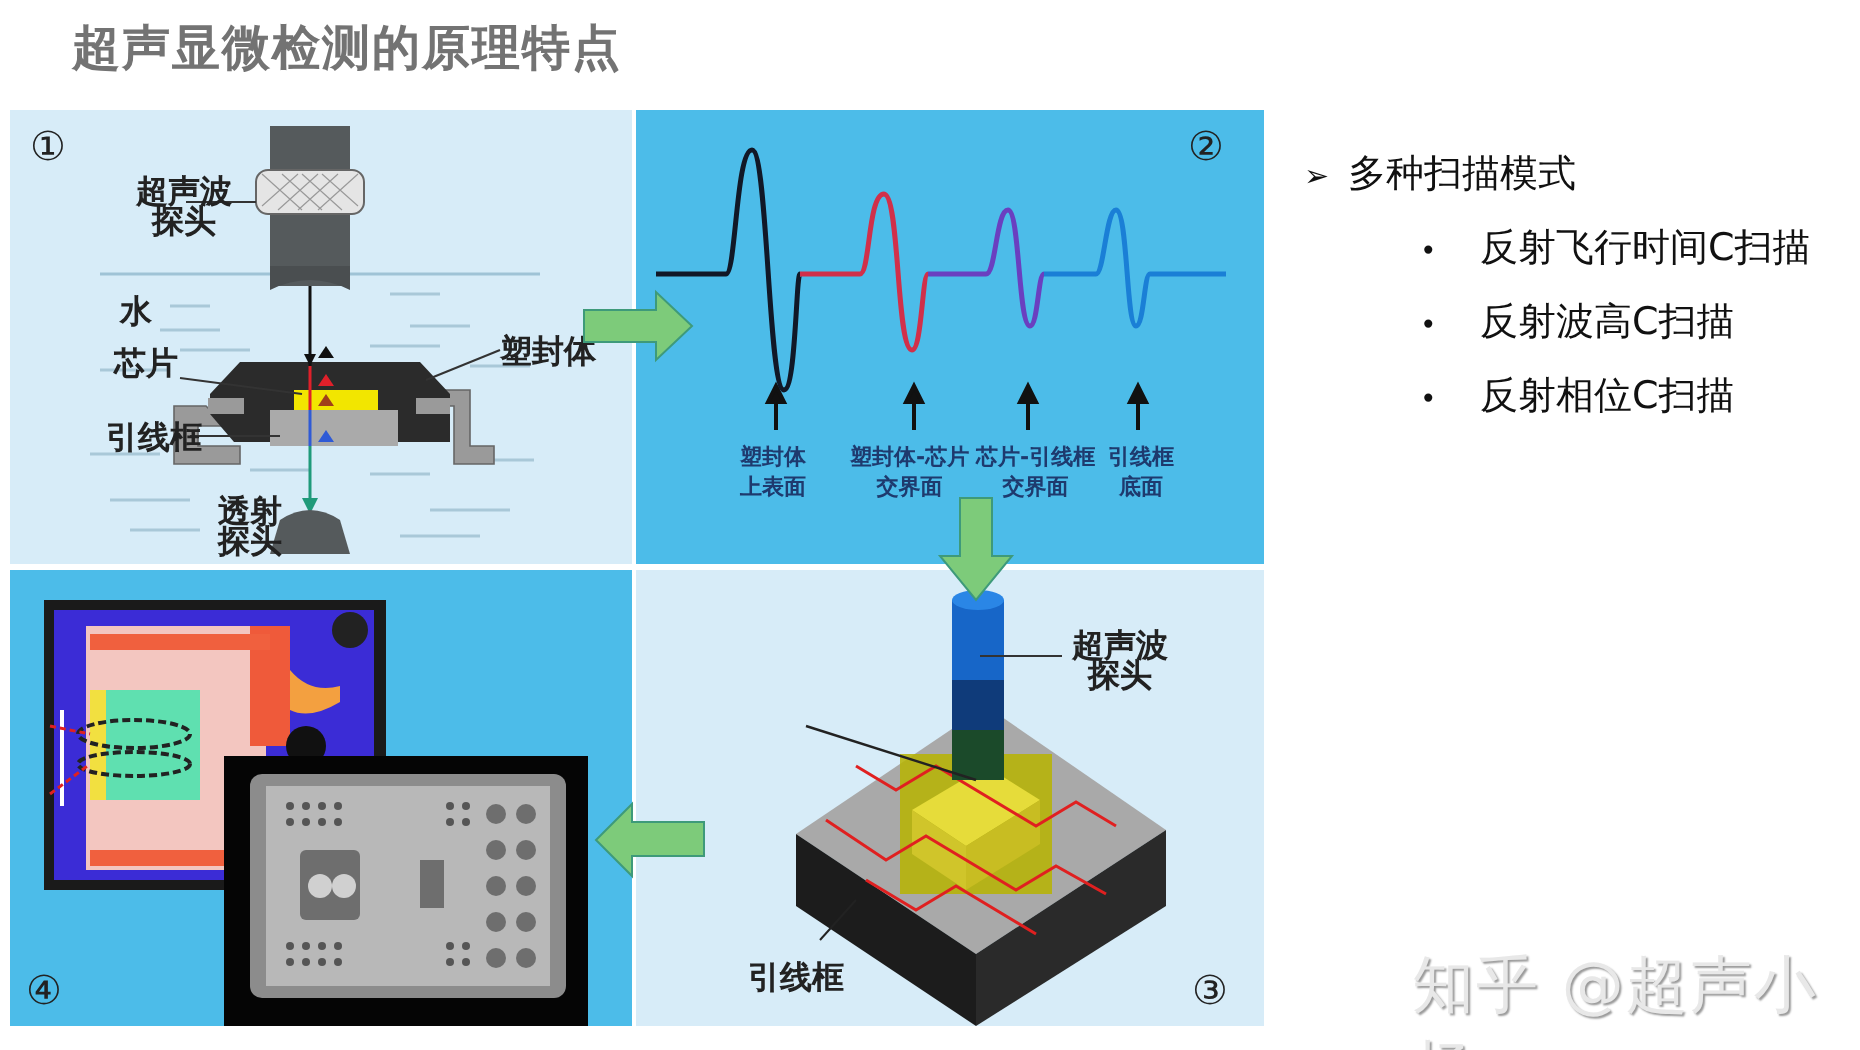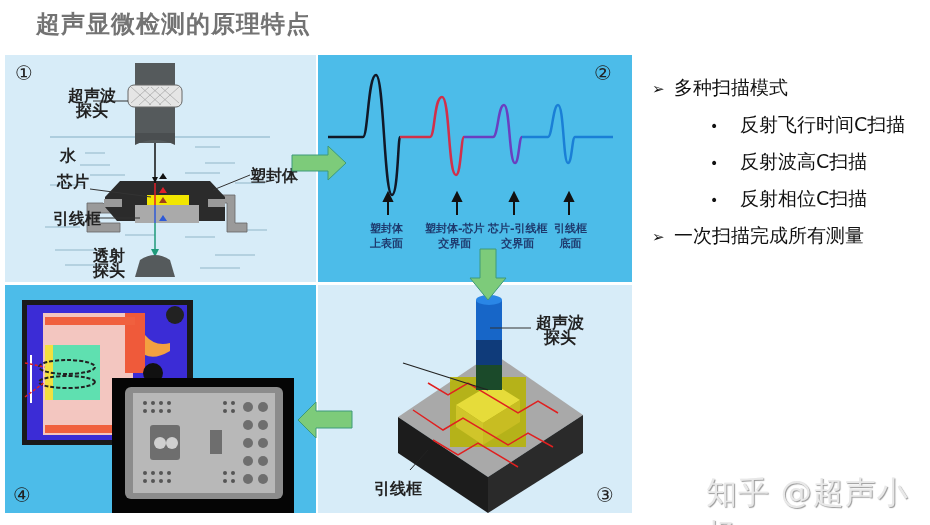--- a/index.html
+++ b/index.html
@@ -93,21 +93,21 @@
   </svg>
   <div class="num" style="left:10px;top:6px;">①</div>
   <div class="lbl" style="left:63px;top:33px;">
     <div>超声波</div>
     <div>探头</div>
   </div>
   <div class="lbl" style="left:55px;top:93px;">水</div>
   <div class="lbl" style="left:52px;top:119px;">芯片</div>
   <div class="lbl" style="left:245px;top:113px;">塑封体</div>
   <div class="lbl" style="left:48px;top:156px;">引线框</div>
-  <div class="lbl" style="left:88px;top:193px;">
+  <div class="lbl" style="left:104px;top:193px;">
     <div>透射</div>
     <div>探头</div>
   </div>
 </div>
 
 <div class="panel p2">
   <svg width="314" height="227">
     <path d="M10 82 L45 82 C50 82 50 20 58 20 C66 20 66 140 74 140 C80 140 80 82 82 82" fill="none" stroke="#111827" stroke-width="2.5"></path>
     <path d="M82 82 L112 82 C117 82 116 42 124 42 C132 42 130 120 138 120 C143 120 143 82 146 82" fill="none" stroke="#d1304a" stroke-width="2.5"></path>
     <path d="M146 82 L175 82 C180 82 180 50 186 50 C192 50 191 108 197 108 C201 108 201 82 204 82" fill="none" stroke="#6a3fc0" stroke-width="2.5"></path>
@@ -252,18 +252,15 @@
   <polygon points="352,411 316,411 316,402 298,420 316,438 316,428 352,428" fill="#7dcb7a" stroke="#3e9a7a" stroke-width="1"></polygon>
 </svg>
 
 <div class="list">
   <div class="h">
     <span class="tri">➢</span><span>多种扫描模式</span>
   </div>
   <div class="s"><span class="dot">•</span><span>反射飞行时间C扫描</span></div>
   <div class="s"><span class="dot">•</span><span>反射波高C扫描</span></div>
   <div class="s"><span class="dot">•</span><span>反射相位C扫描</span></div>
-  <div class="h">
-    <span class="tri">➢</span><span>一次扫描完成所有测量</span>
-  </div>
 </div>
 
 <div class="watermark">知乎 @超声小杨</div>
 
 </body></html>

